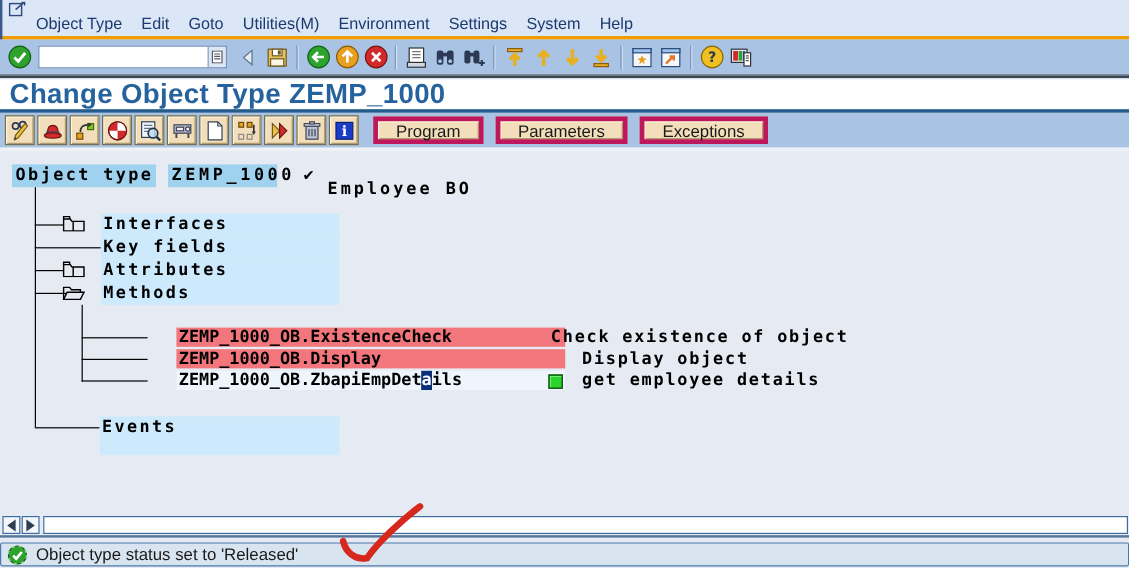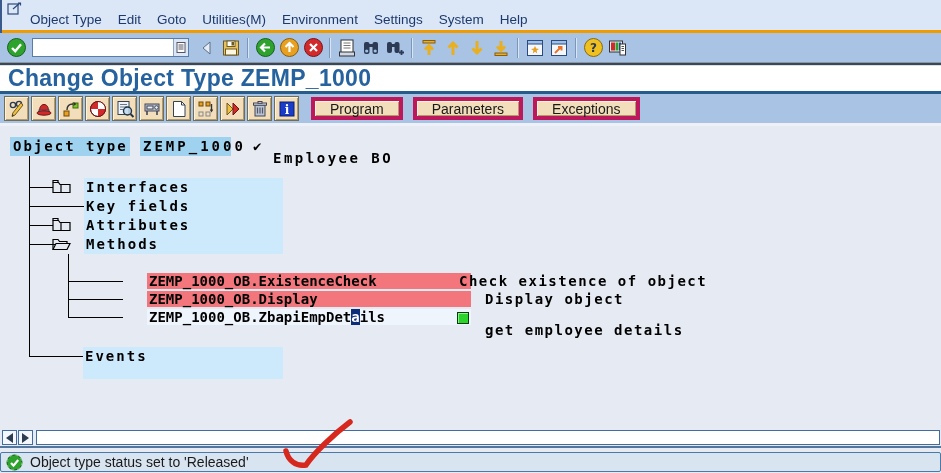--- a/index.html
+++ b/index.html
@@ -369,21 +369,21 @@
   <span class="abs chip chip-tree" style="left:83px; top:221px; width:200px; height:32px; line-height:18px;">Events</span>
 
   <span class="abs mrow mrow-red" style="left:123px; top:147px;">ZEMP_1000_OB.ExistenceCheck</span>
   <span class="abs mrow mrow-red" style="left:123px; top:165px;">ZEMP_1000_OB.Display</span>
   <span class="abs mrow mrow-white" style="left:123px; top:183px;"><span>ZEMP_1000_OB.ZbapiEmpDet</span><span class="cursor-block">a</span><span>ils</span></span>
 
   <span class="abs green-sq" style="left:457px; top:186px;"></span>
 
   <span class="abs mdesc" style="left:459px; top:147px;">Check existence of object</span>
   <span class="abs mdesc" style="left:485px; top:165px;">Display object</span>
-  <span class="abs mdesc" style="left:485px; top:196px;">get employee details</span>
+  <span class="abs mdesc" style="left:485px; top:183px;">get employee details</span>
 </div>
 
 <div class="hscroll">
   <span class="scr-btn">
       <span class="tri-left"></span>
     </span>
   <span class="scr-btn">
       <span class="tri-right"></span>
     </span>
   <span class="scr-track"></span>

